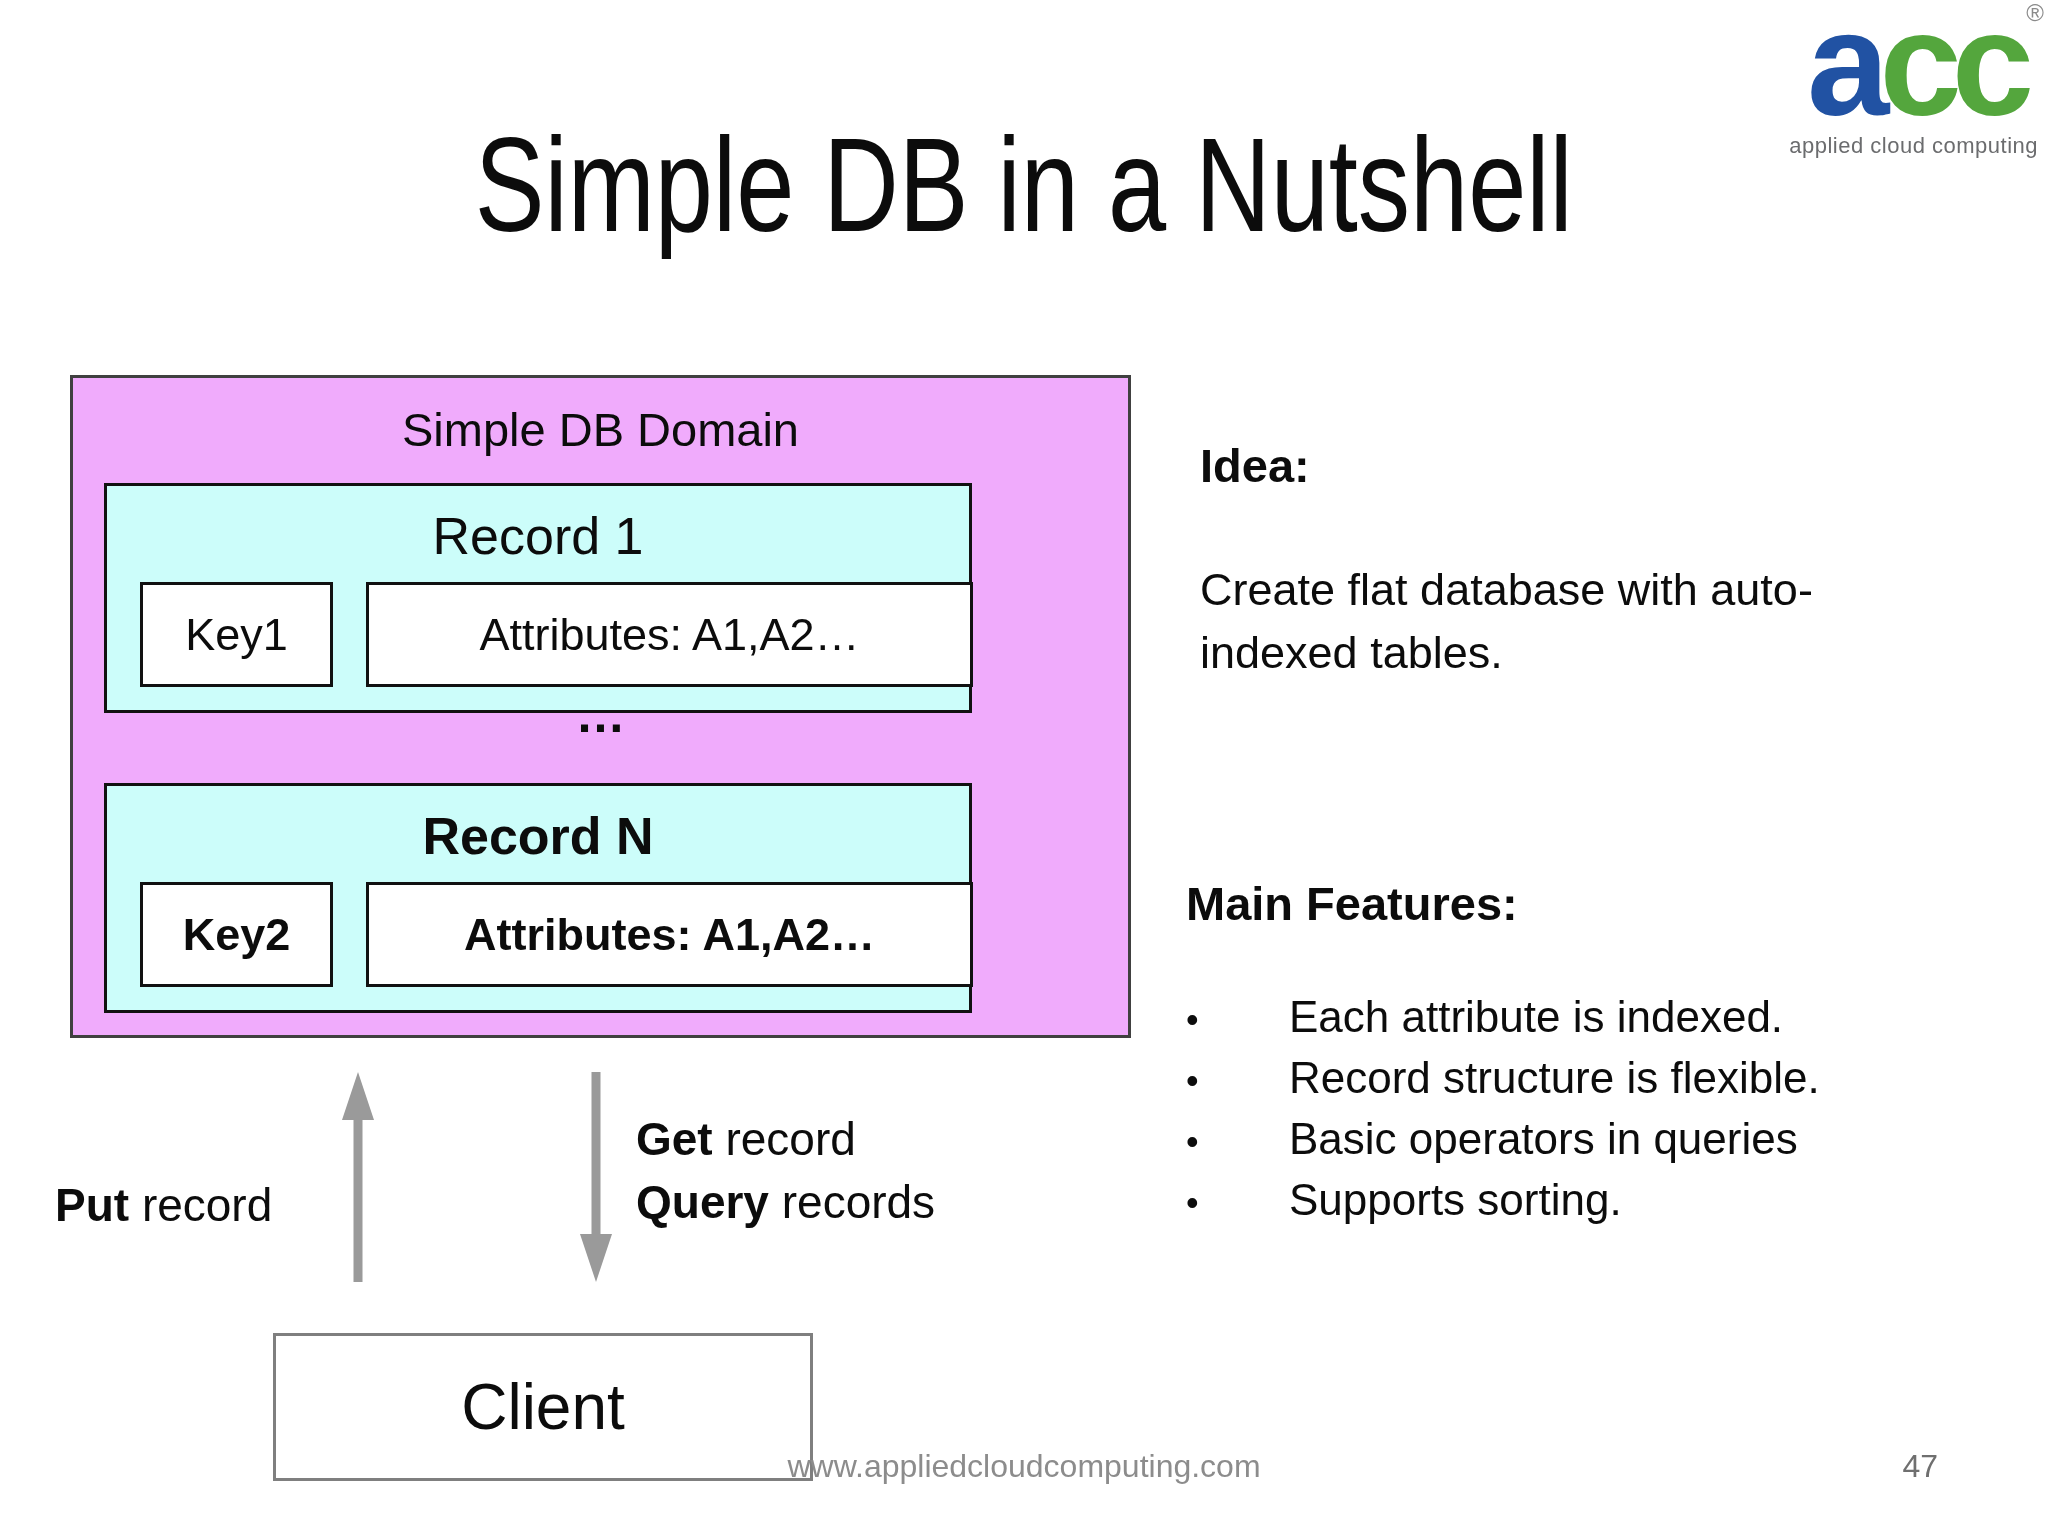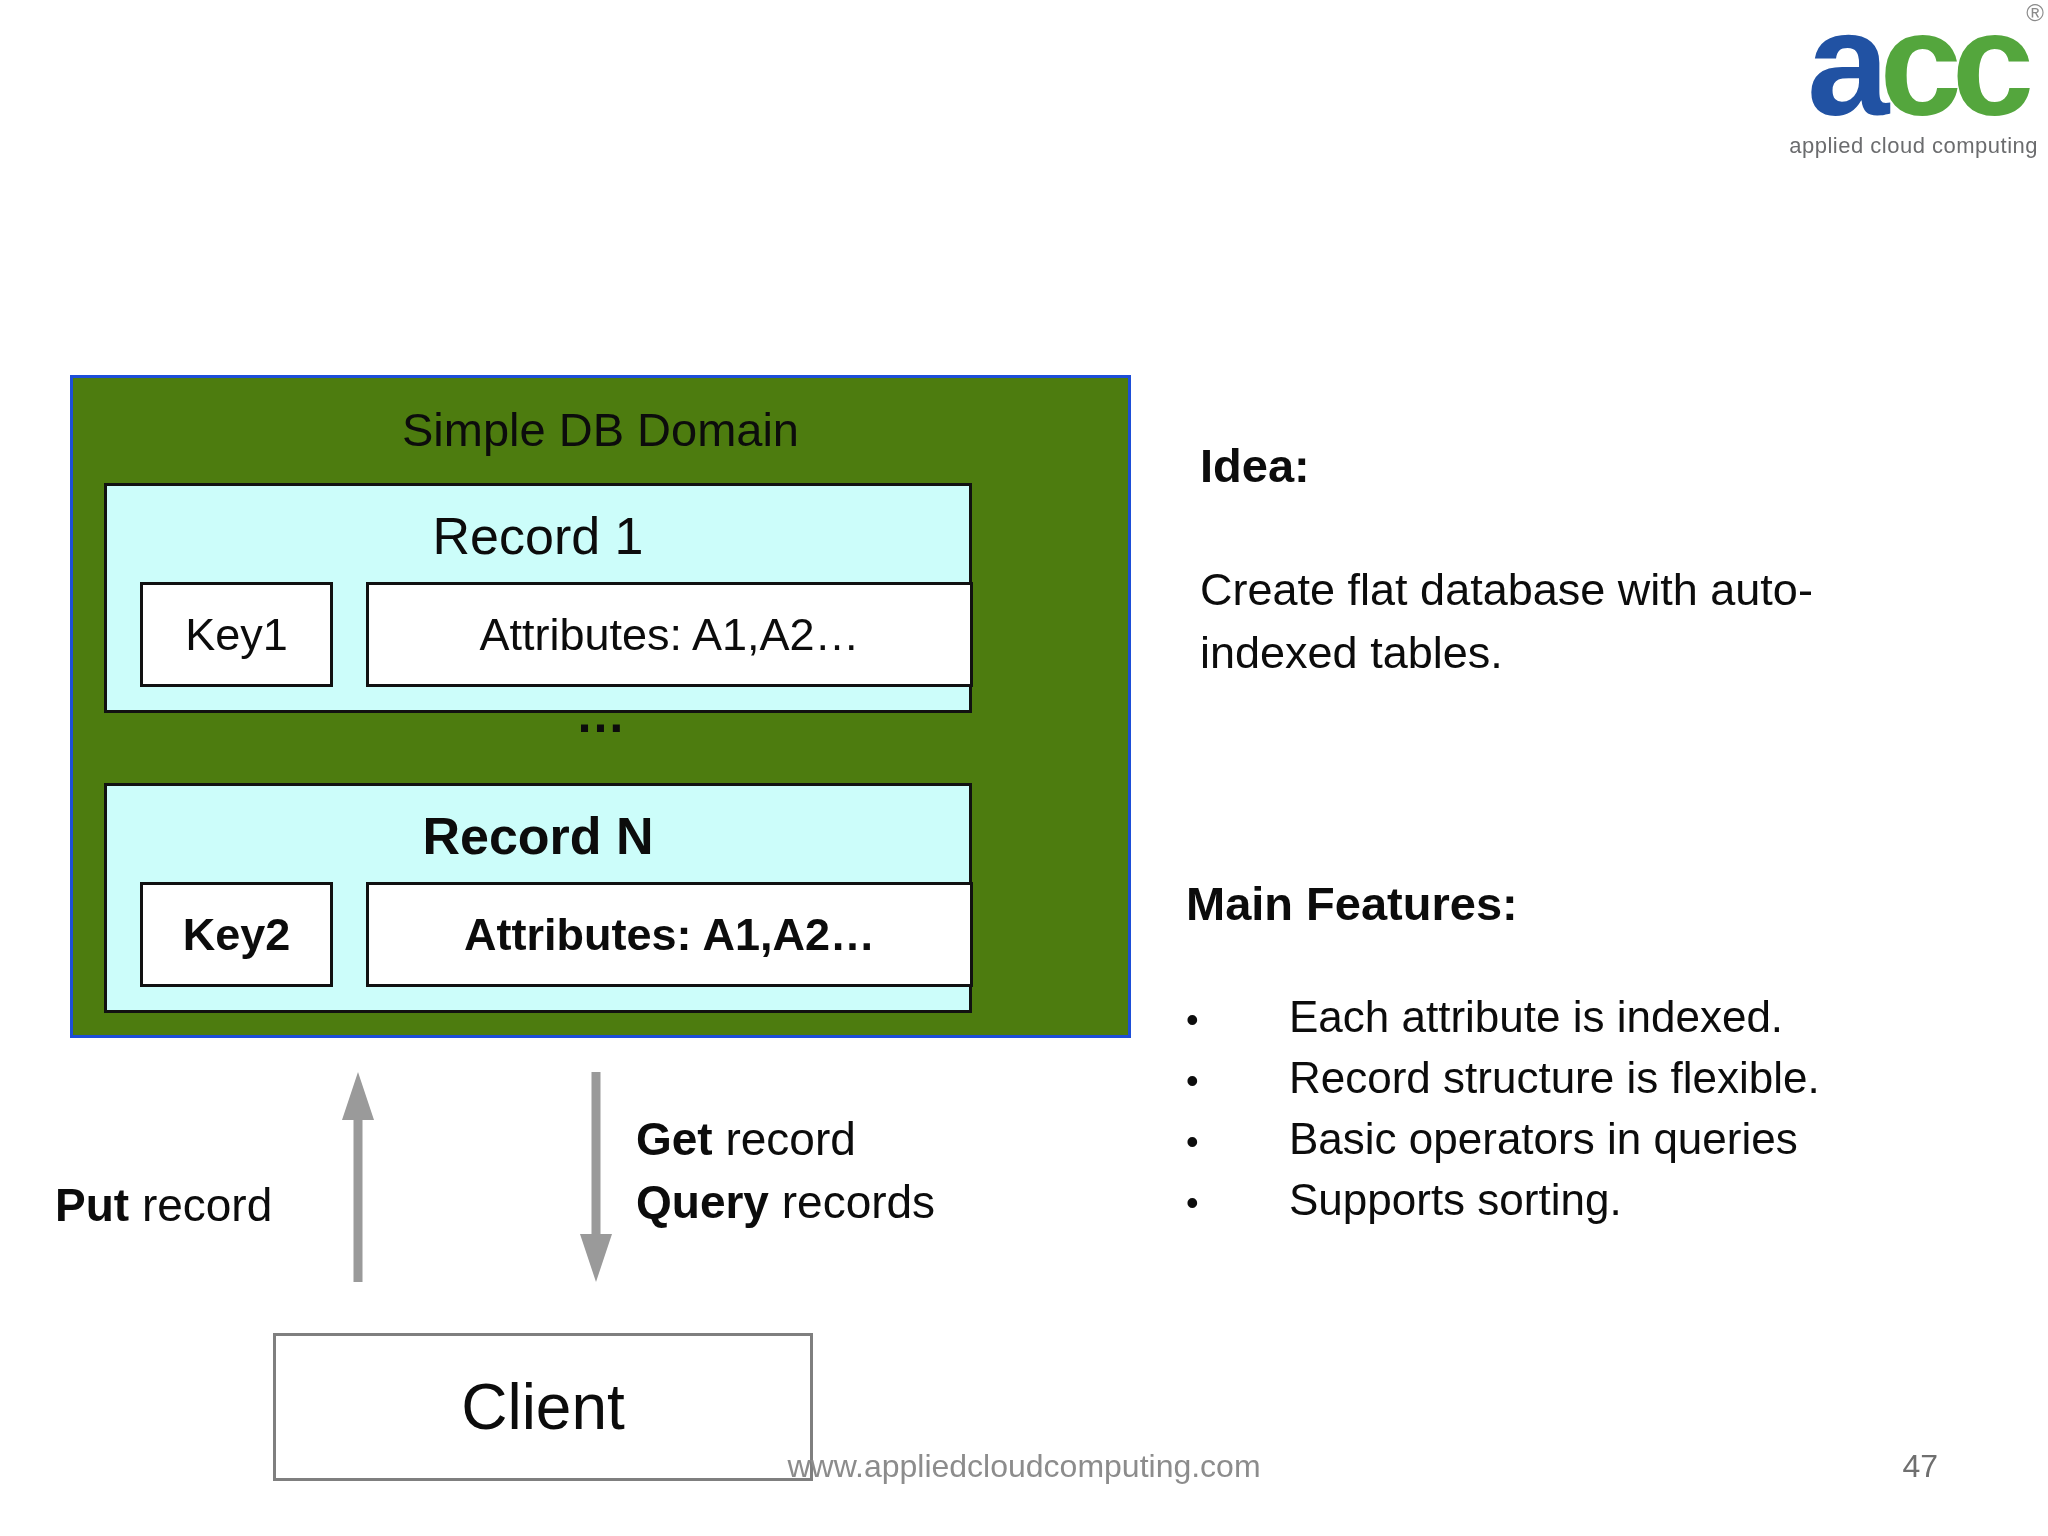--- a/index.html
+++ b/index.html
@@ -68,22 +68,22 @@
     transform-origin: center;
   }
 
   
   .domain-box {
     position: absolute;
     left: 70px;
     top: 375px;
     width: 1061px;
     height: 663px;
-    background: #4d7c0f;
-    border: 3px solid #1d4ed8;
+    background: #f0abfc;
+    border: 3px solid #404040;
   }
   .domain-label {
     position: absolute;
     top: 24px;
     left: 0;
     width: 100%;
     text-align: center;
     font-size: 47px;
     color: #0c0c0c;
     white-space: nowrap;
@@ -260,20 +260,21 @@
 <div class="slide">
 
   <div class="logo">
     <div class="logo-word">
       <span class="logo-a">a</span><span class="logo-cc">cc</span>
       <span class="logo-reg">®</span>
     </div>
     <div class="logo-tagline">applied cloud computing</div>
   </div>
 
+  <h1 class="title"><span>Simple DB in a Nutshell</span></h1>
 
   <div class="domain-box">
     <div class="domain-label">Simple DB Domain</div>
 
     <div class="record-box record-1" style="background:#ccfdfa;">
       <div class="record-title">Record 1</div>
       <div class="key-box">
         <span>Key1</span>
       </div>
       <div class="attr-box">

